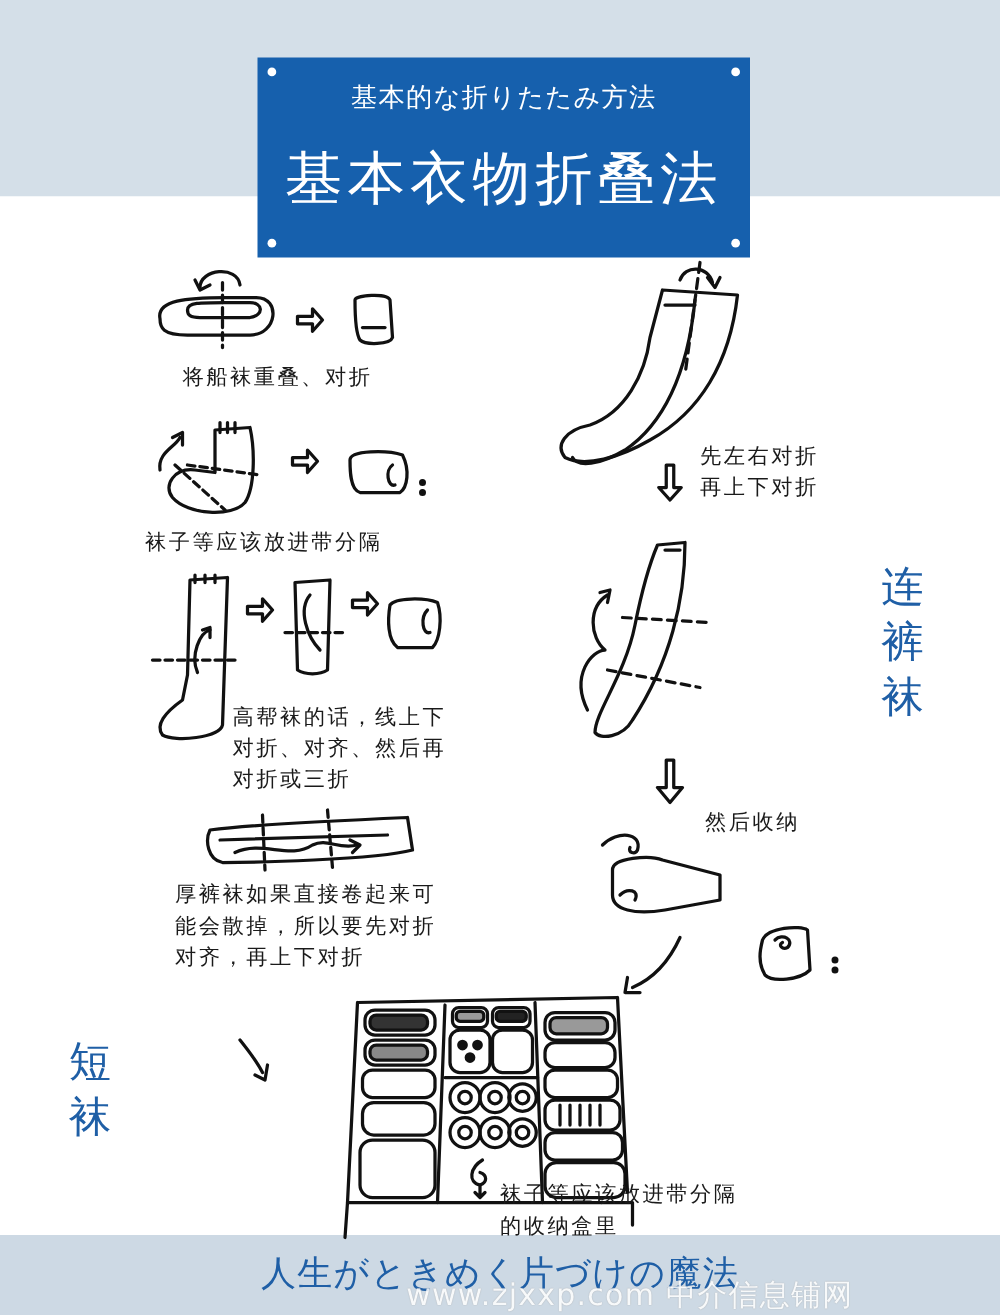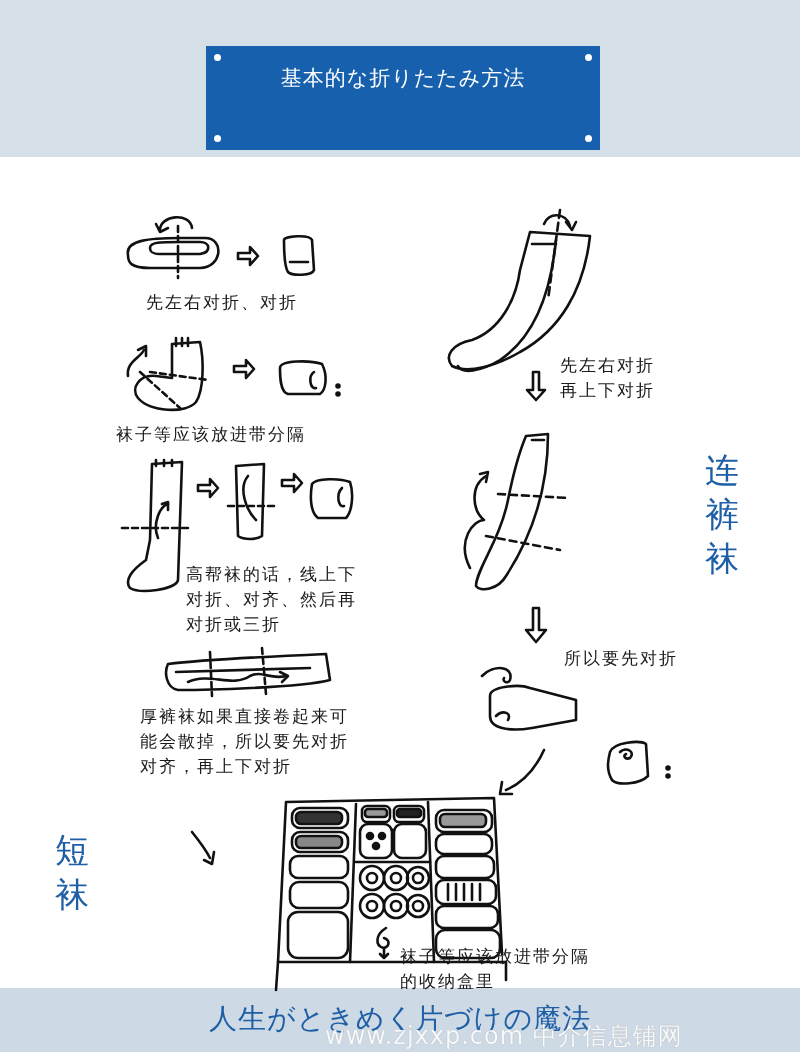--- a/index.html
+++ b/index.html
@@ -1,19 +1,19 @@
 <!DOCTYPE html>
 <html><head>
 <meta charset="utf-8">
 <style>
   html,body{margin:0;padding:0;}
   body{width:800px;height:1052px;position:relative;overflow:hidden;background:#ffffff;font-family:"DejaVu Sans",sans-serif;color:#111;}
   .top-band{position:absolute;left:0;top:0;width:800px;height:157px;background:#d4dfe8;}
   .bottom-band{position:absolute;left:0;top:988px;width:800px;height:64px;background:#cdd9e4;}
-  .banner{position:absolute;left:206px;top:46px;width:394px;height:104px;background:#1660ad;box-sizing:border-box;}
+  .banner{position:absolute;left:206px;top:46px;width:394px;height:160px;background:#1660ad;box-sizing:border-box;}
   .banner .dot{position:absolute;width:7px;height:7px;border-radius:50%;background:#fff;}
   .banner .sub{position:absolute;left:0;width:100%;top:18px;text-align:center;color:#fff;font-size:21px;letter-spacing:1px;}
   .banner .main{position:absolute;left:0;width:100%;top:66px;text-align:center;color:#fff;font-size:46px;letter-spacing:4px;}
   .cap{position:absolute;font-size:17px;line-height:25px;color:#1a1a1a;letter-spacing:2px;white-space:pre-line;}
   .vert{position:absolute;color:#1f5fa6;font-size:34px;line-height:44px;width:40px;text-align:center;}
   .footer-text{position:absolute;left:0;width:800px;top:1000px;text-align:center;color:#1f5fa6;font-size:28px;letter-spacing:1px;}
   .watermark{position:absolute;left:325px;top:1020px;color:#ffffff;font-size:24px;opacity:0.85;letter-spacing:1px;text-shadow:0 0 1px #999;}
   svg.art{position:absolute;left:0;top:0;}
 </style>
 </head>
@@ -21,20 +21,21 @@
 
 <div class="top-band"></div>
 <div class="bottom-band"></div>
 
 <div class="banner">
   <span class="dot" style="left:8px;top:8px"></span>
   <span class="dot" style="right:8px;top:8px"></span>
   <span class="dot" style="left:8px;bottom:8px"></span>
   <span class="dot" style="right:8px;bottom:8px"></span>
   <div class="sub">基本的な折りたたみ方法</div>
+  <div class="main">基本衣物折叠法</div>
 </div>
 
 <svg class="art" width="800" height="1052" viewBox="0 0 800 1052" fill="none" stroke="#111" stroke-width="2.6" stroke-linecap="round" stroke-linejoin="round">
 
   <g>
     <path d="M128 255 C125 240 150 238 180 238 L205 238 C225 238 222 268 200 268 L150 268 C130 268 128 262 128 255 Z"></path>
     <path d="M150 248 C150 242 160 242 180 242 L200 242 C210 242 212 252 200 254 L160 254 C152 254 150 252 150 248 Z"></path>
     <line x1="178" y1="226" x2="178" y2="278" stroke-dasharray="6 4"></line>
     <path d="M160 230 C160 215 190 212 192 228"></path>
     <path d="M156 224 L160 232 L168 228"></path>
@@ -186,32 +187,32 @@
     <path d="M448 884 L448 900 M456 884 L456 900 M464 884 L464 900 M472 884 L472 900 M480 884 L480 900"></path>
     <rect x="436" y="906" width="62" height="22" rx="8"></rect>
     <rect x="436" y="930" width="64" height="28" rx="9"></rect>
   </g>
   <g>
     <path d="M386 928 C376 934 374 946 384 948 C390 946 390 940 384 938"></path>
     <path d="M384 948 L384 958 M380 954 L384 958 L388 954"></path>
   </g>
 </svg>
 
-<div class="cap" style="left:146px;top:290px">先左右对折、对折</div>
+<div class="cap" style="left:146px;top:290px">将船袜重叠、对折</div>
 <div class="cap" style="left:116px;top:422px">袜子等应该放进带分隔</div>
 <div class="cap" style="left:186px;top:562px">高帮袜的话，线上下
 对折、对齐、然后再
 对折或三折</div>
 <div class="cap" style="left:140px;top:704px">厚裤袜如果直接卷起来可
 能会散掉，所以要先对折
 对齐，再上下对折</div>
 
 <div class="cap" style="left:560px;top:353px">先左右对折
 再上下对折</div>
-<div class="cap" style="left:564px;top:646px">所以要先对折</div>
+<div class="cap" style="left:564px;top:646px">然后收纳</div>
 
 <div class="cap" style="left:400px;top:944px">袜子等应该放进带分隔
 的收纳盒里</div>
 
 <div class="vert" style="left:702px;top:448px">
     <div>连</div>
     <div>裤</div>
     <div>袜</div>
   </div>
 <div class="vert" style="left:52px;top:828px">

